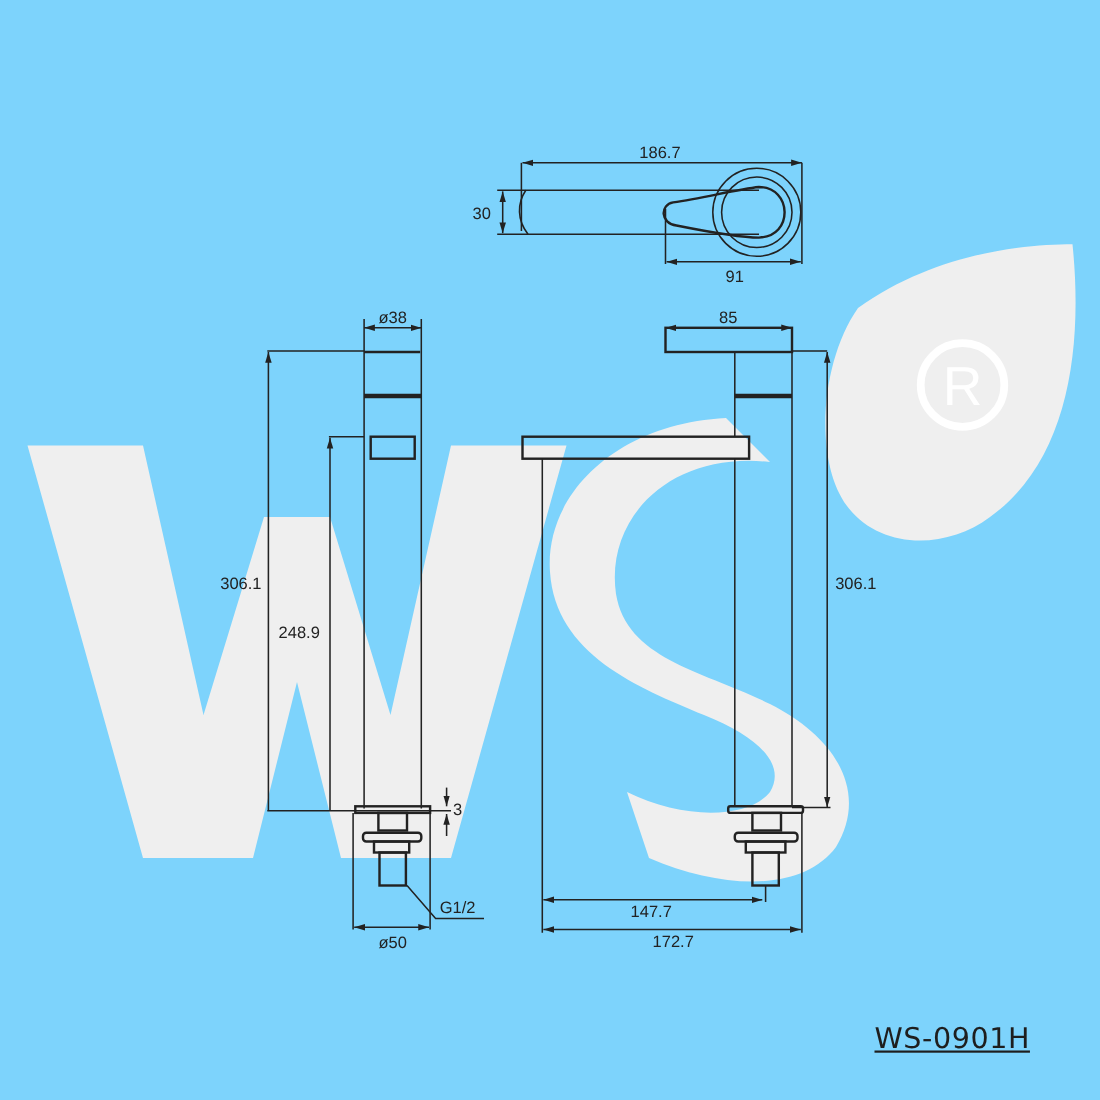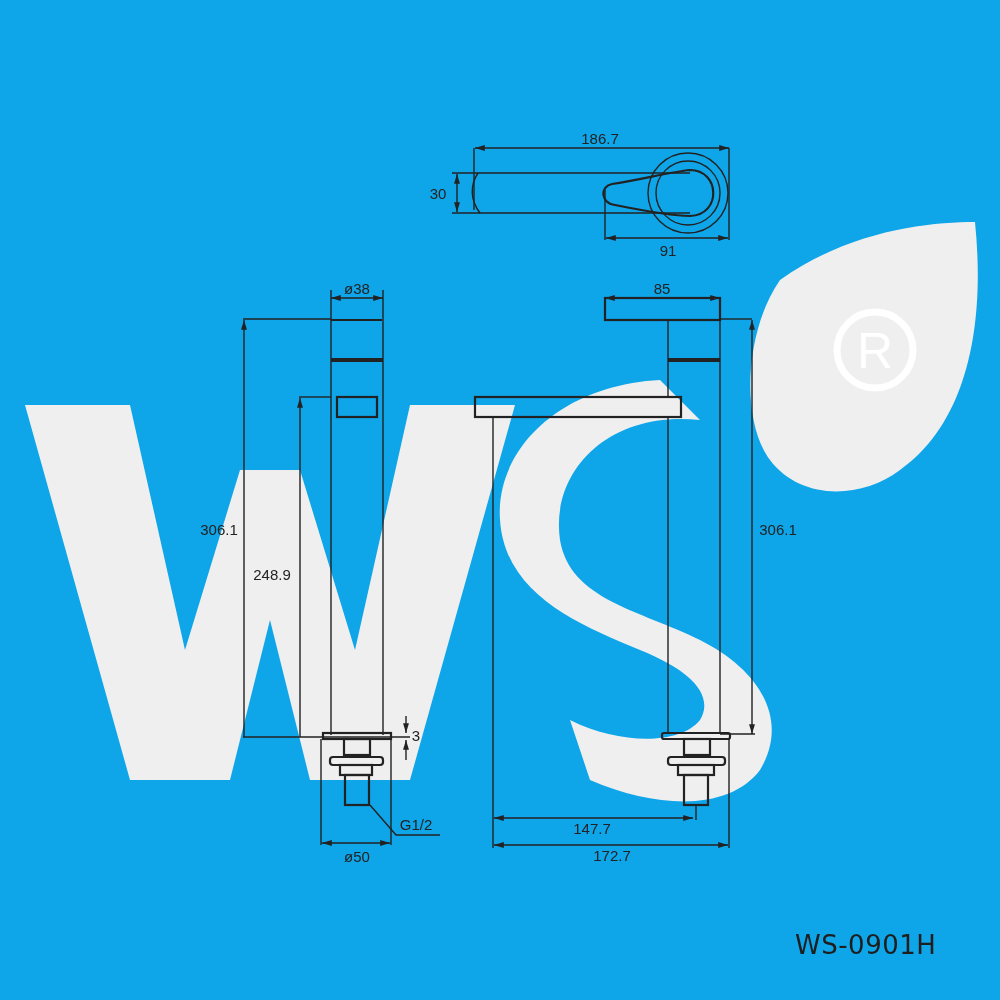--- a/index.html
+++ b/index.html
@@ -1,19 +1,19 @@
 <!DOCTYPE html>
 <html><head>
   <meta charset="utf-8">
   <style>
     html, body { margin: 0; padding: 0; background: #ffffff; }
-    .canvas { position: relative; width: 1000px; height: 1000px; background: #0ea5e9; overflow: hidden; }
+    .canvas { position: relative; width: 1000px; height: 1000px; background: #7dd3fc; overflow: hidden; }
     svg { position: absolute; left: 0; top: 0; }
     .dim-text { font-family: "Liberation Sans", sans-serif; font-size: 15px; fill: #222222; }
-    .model { position: absolute; left: 795px; top: 930px; font-family: "DejaVu Sans", sans-serif; font-size: 26px; color: #1e1e1e; letter-spacing: 0.5px; }
+    .model { position: absolute; left: 795px; top: 930px; font-family: "DejaVu Sans", sans-serif; font-size: 26px; color: #1e1e1e; letter-spacing: 0.5px; text-decoration: underline; }
     .ln { stroke: #222222; stroke-width: 1.4; fill: none; }
     .thick { stroke: #222222; stroke-width: 2.2; fill: none; }
     .heavy { stroke: #222222; stroke-width: 4; fill: none; }
     .wm { fill: #efefef; }
   </style>
 </head>
 <body>
 
 <div class="canvas">
   <svg width="1000" height="1000" viewBox="0 0 1000 1000">

